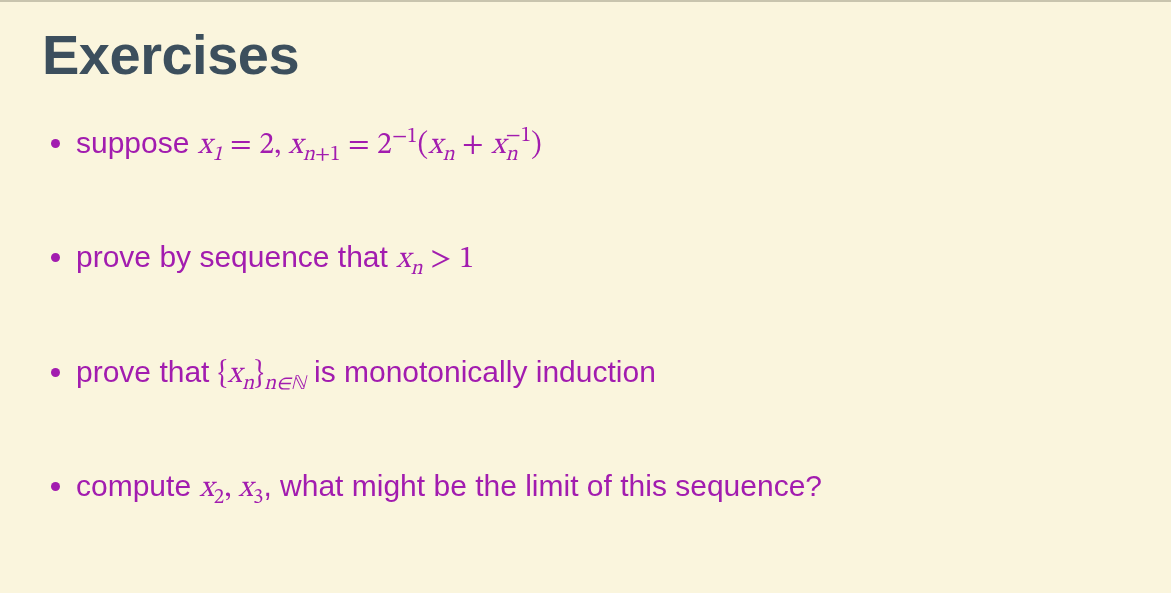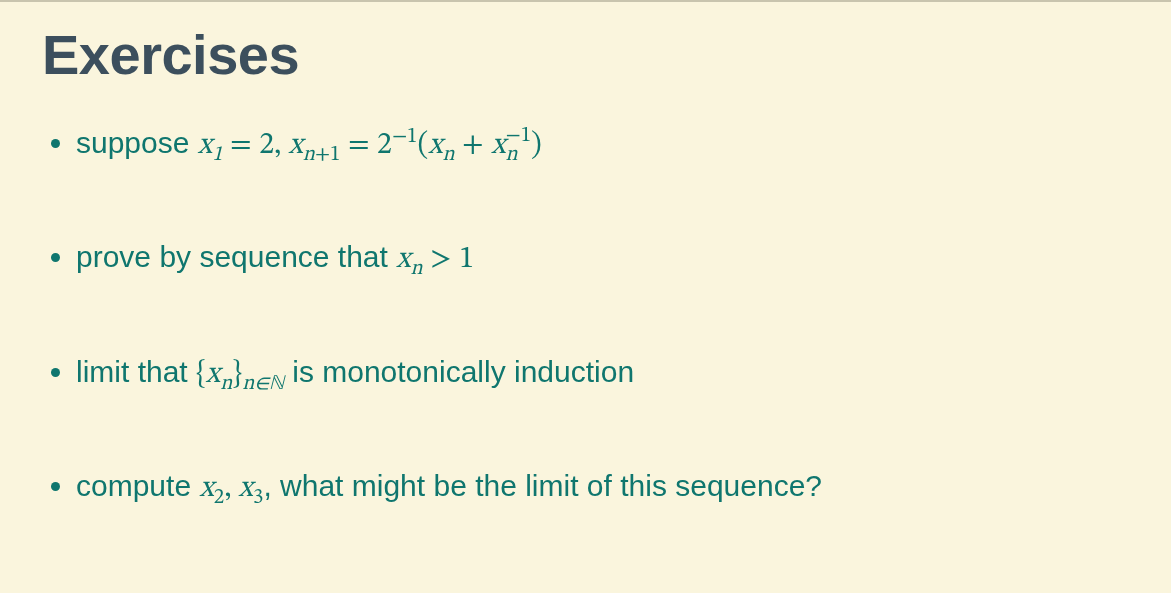--- a/index.html
+++ b/index.html
@@ -28,21 +28,21 @@
   }
   ul {
     margin: 0;
     padding: 0 0 0 34px;
     list-style: disc;
   }
   li {
     font-size: 30px;
     line-height: 1.35;
     margin: 0 0 68px 0;
-    color: #0f766e;
+    color: #a21caf;
   }
   li:last-child { margin-bottom: 0; }
 
   
   .math {
     font-family: "Cambria Math", "STIX Two Math", "Times New Roman", serif;
     font-style: italic;
     white-space: nowrap;
   }
   .math .rm { font-style: normal; }
@@ -75,21 +75,21 @@
 
     <li>
       <span>suppose </span><span class="math"><span>x</span><sub>1</sub><span class="op">=</span><span class="rm">2</span><span class="rm">, </span><span>x</span><sub><span>n</span><span class="rm">+1</span></sub><span class="op">=</span><span class="rm">2</span><sup class="rm">−1</sup><span class="paren">(</span><span>x</span><sub>n</sub><span class="op">+</span><span>x</span><span class="subsup"><span class="top rm">−1</span><span class="bot">n</span></span><span class="paren">)</span></span>
     </li>
 
     <li>
       <span>prove by sequence that </span><span class="math"><span>x</span><sub>n</sub><span class="op">&gt;</span><span class="rm">1</span></span>
     </li>
 
     <li>
-      <span>limit that </span><span class="math"><span class="paren">{</span><span>x</span><sub>n</sub><span class="paren">}</span><sub><span>n∈ℕ</span></sub></span><span> is monotonically induction</span>
+      <span>prove that </span><span class="math"><span class="paren">{</span><span>x</span><sub>n</sub><span class="paren">}</span><sub><span>n∈ℕ</span></sub></span><span> is monotonically induction</span>
     </li>
 
     <li>
       <span>compute </span><span class="math"><span>x</span><sub class="rm">2</sub><span class="rm">, </span><span>x</span><sub class="rm">3</sub></span><span>, what might be the limit of this sequence?</span>
     </li>
 
   </ul>
 </div>
 
 </body></html>

